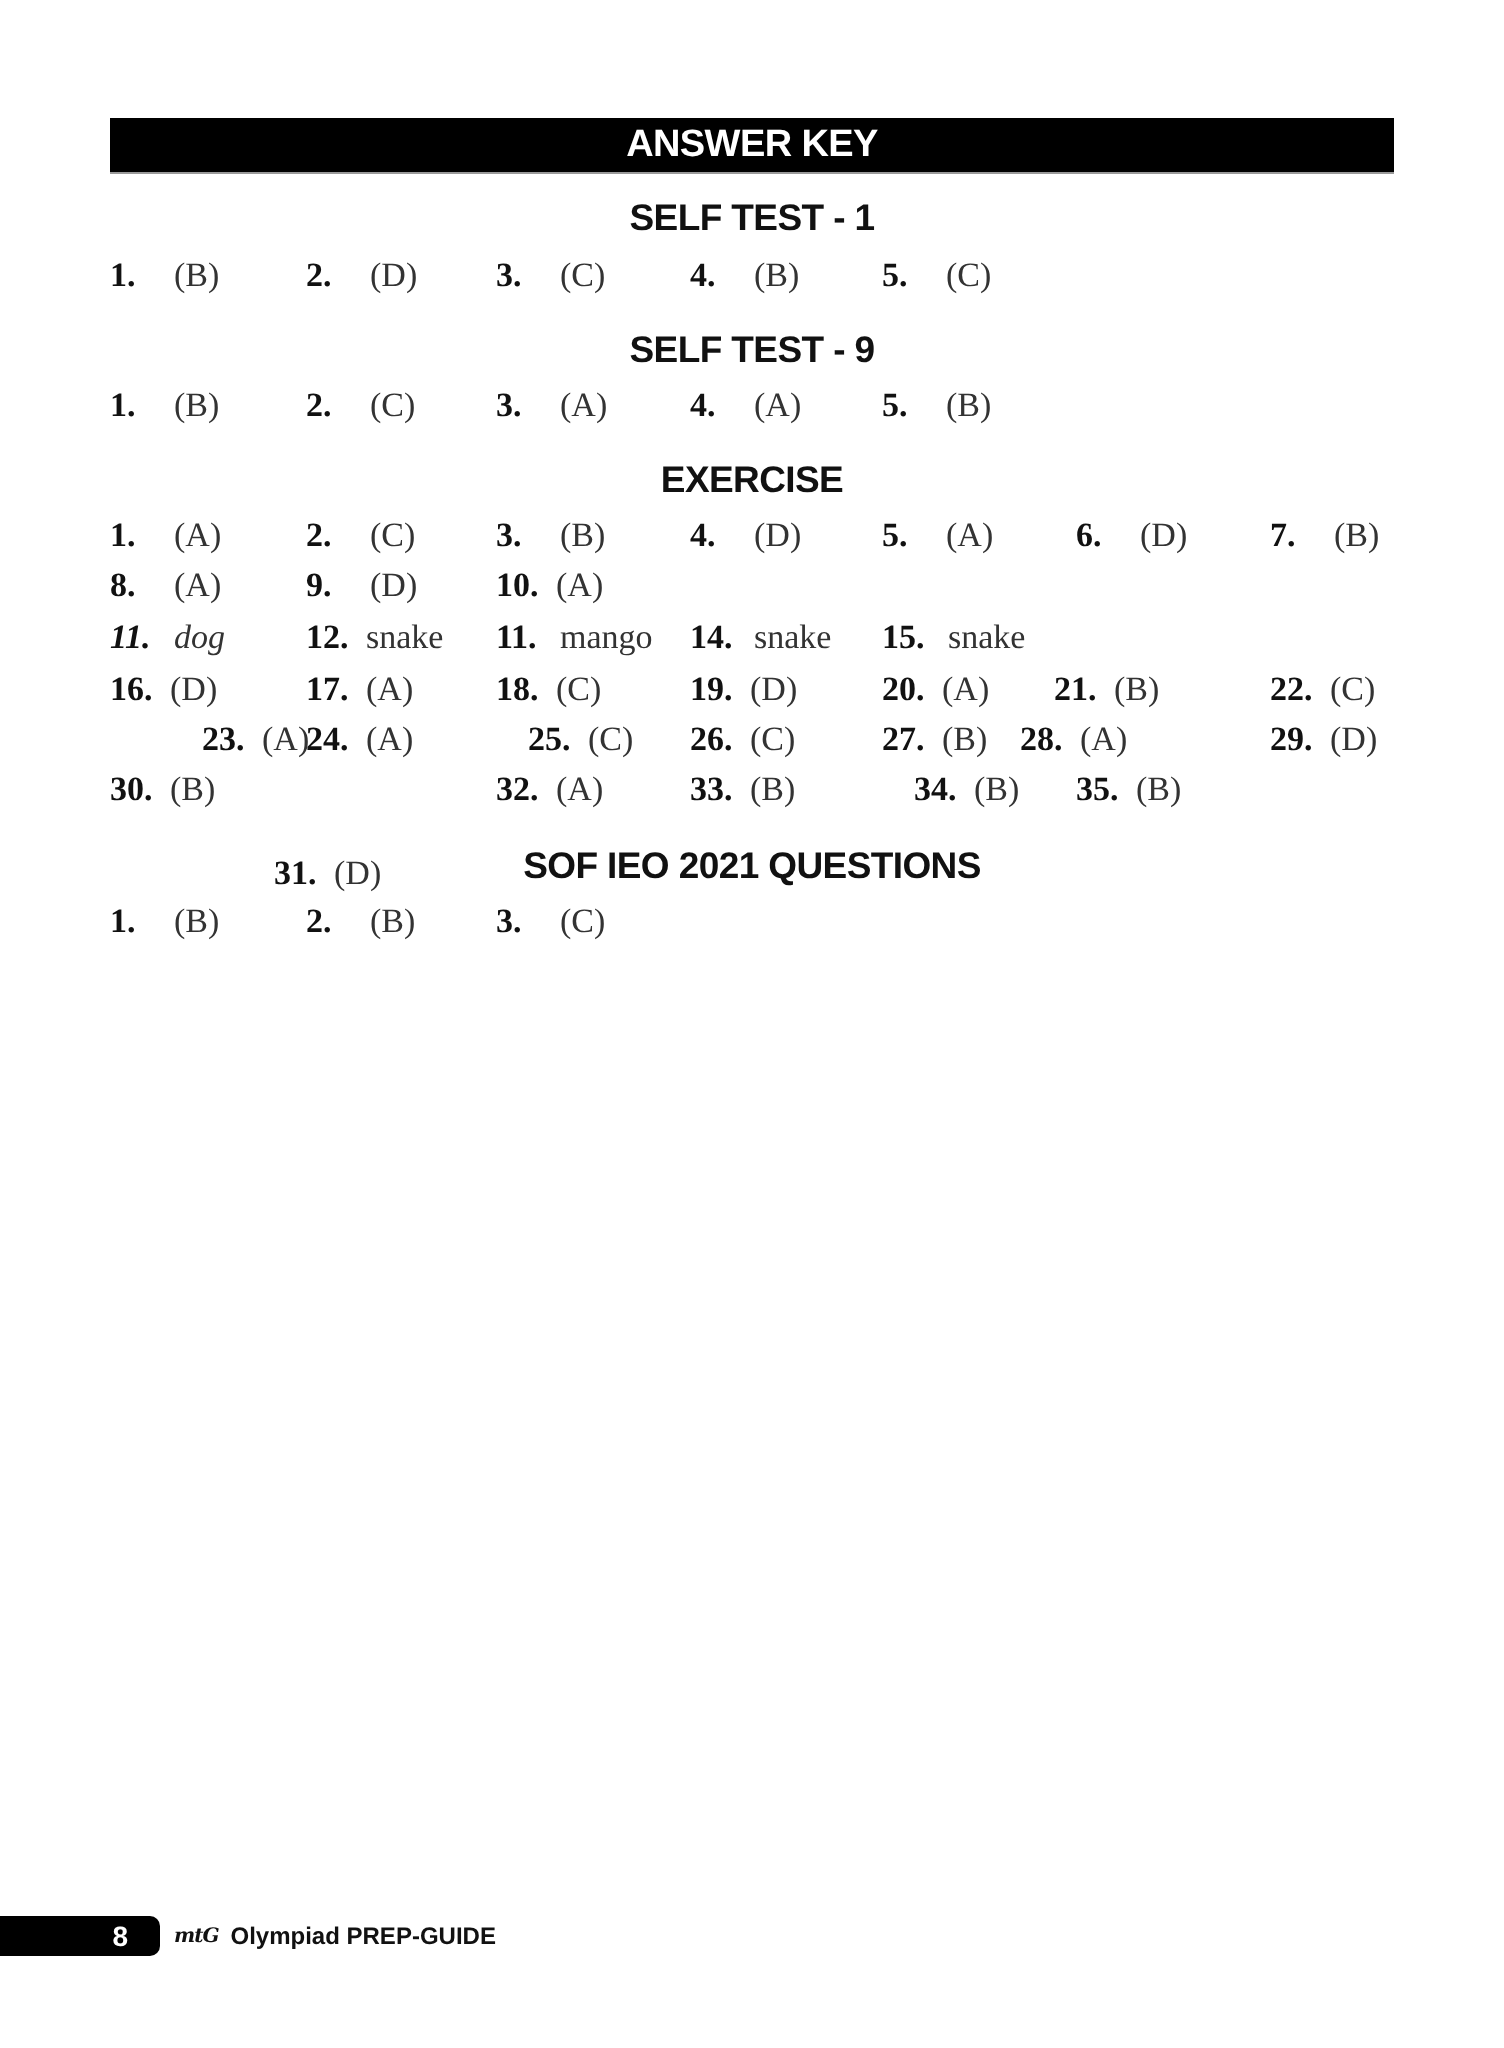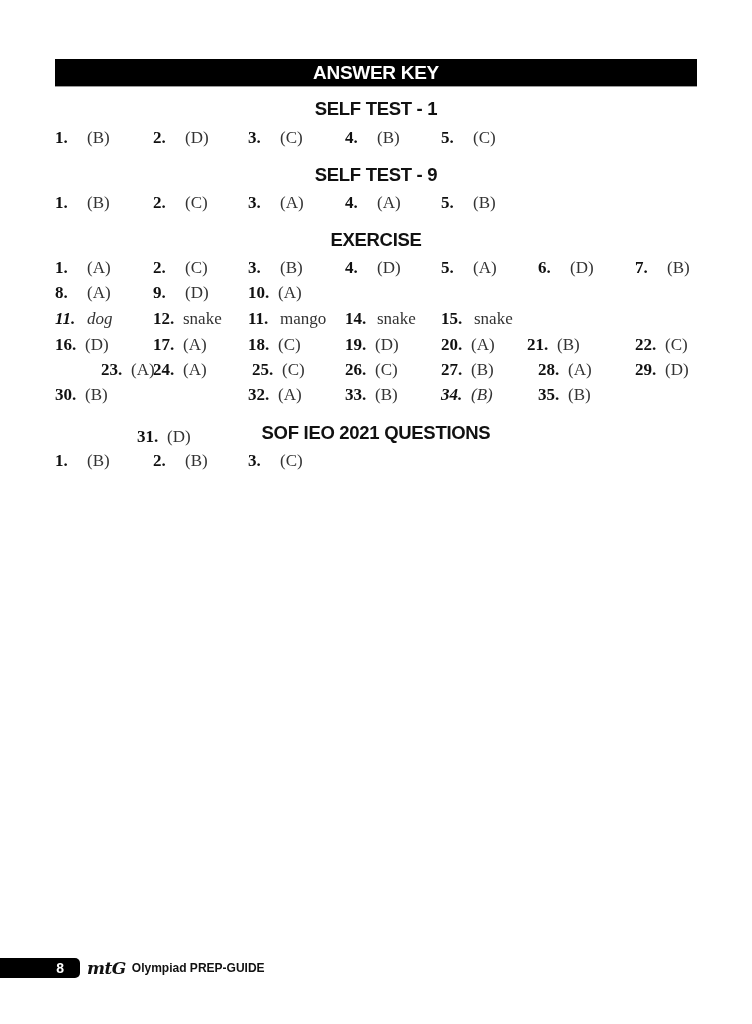--- a/index.html
+++ b/index.html
@@ -97,21 +97,21 @@
       height: 20px;
       display: flex;
       align-items: center;
       gap: 6px;
       font-family: "Liberation Sans", "DejaVu Sans", sans-serif;
     }
     .footer-logo {
       font-family: "DejaVu Serif", serif;
       font-style: italic;
       font-weight: bold;
-      font-size: 17px;
+      font-size: 10px;
       color: #111111;
       letter-spacing: -0.5px;
     }
     .footer-text {
       font-size: 12px;
       font-weight: bold;
       color: #111111;
     }
   </style>
 </head>
@@ -171,33 +171,33 @@
   <div class="cell" style="left:248px;"><span class="qnum">18.</span><span class="ans" style="left:30px;">(C)</span></div>
   <div class="cell" style="left:345px;"><span class="qnum">19.</span><span class="ans" style="left:30px;">(D)</span></div>
   <div class="cell" style="left:441px;"><span class="qnum">20.</span><span class="ans" style="left:30px;">(A)</span></div>
   <div class="cell" style="left:527px;"><span class="qnum">21.</span><span class="ans" style="left:30px;">(B)</span></div>
   <div class="cell" style="left:635px;"><span class="qnum">22.</span><span class="ans" style="left:30px;">(C)</span></div>
 </div>
 
 <div class="row" style="top:359px;">
   <div class="cell" style="left:65px;margin-left:36px;"><span class="qnum">23.</span><span class="ans" style="left:30px;">(A)</span></div>
   <div class="cell" style="left:153px;"><span class="qnum">24.</span><span class="ans" style="left:30px;">(A)</span></div>
-  <div class="cell" style="left:252px;"><span class="qnum">25.</span><span class="ans" style="left:30px;">(C)</span></div>
+  <div class="cell" style="left:264px;"><span class="qnum">25.</span><span class="ans" style="left:30px;">(C)</span></div>
   <div class="cell" style="left:345px;"><span class="qnum">26.</span><span class="ans" style="left:30px;">(C)</span></div>
   <div class="cell" style="left:441px;"><span class="qnum">27.</span><span class="ans" style="left:30px;">(B)</span></div>
-  <div class="cell" style="left:538px;"><span class="qnum">28.</span><span class="ans" style="left:30px;">(A)</span></div>
+  <div class="cell" style="left:510px;"><span class="qnum">28.</span><span class="ans" style="left:30px;">(A)</span></div>
   <div class="cell" style="left:635px;"><span class="qnum">29.</span><span class="ans" style="left:30px;">(D)</span></div>
 </div>
 
 <div class="row" style="top:384px;">
   <div class="cell" style="left:55px;"><span class="qnum">30.</span><span class="ans" style="left:30px;">(B)</span></div>
   <div class="cell" style="left:137px;margin-top:42px;"><span class="qnum">31.</span><span class="ans" style="left:30px;">(D)</span></div>
   <div class="cell" style="left:248px;"><span class="qnum">32.</span><span class="ans" style="left:30px;">(A)</span></div>
   <div class="cell" style="left:345px;"><span class="qnum">33.</span><span class="ans" style="left:30px;">(B)</span></div>
-  <div class="cell" style="left:441px;font-style:italic;"><span class="qnum">34.</span><span class="ans" style="left:30px;">(B)</span></div>
+  <div class="cell" style="left:457px;"><span class="qnum">34.</span><span class="ans" style="left:30px;">(B)</span></div>
   <div class="cell" style="left:538px;"><span class="qnum">35.</span><span class="ans" style="left:30px;">(B)</span></div>
 </div>
 
 <div class="section-heading" style="top:423px;">SOF IEO 2021 QUESTIONS</div>
 <div class="row" style="top:450px;">
   <div class="cell" style="left:55px;"><span class="qnum">1.</span><span class="ans">(B)</span></div>
   <div class="cell" style="left:153px;"><span class="qnum">2.</span><span class="ans">(B)</span></div>
   <div class="cell" style="left:248px;"><span class="qnum">3.</span><span class="ans">(C)</span></div>
 </div>
 

